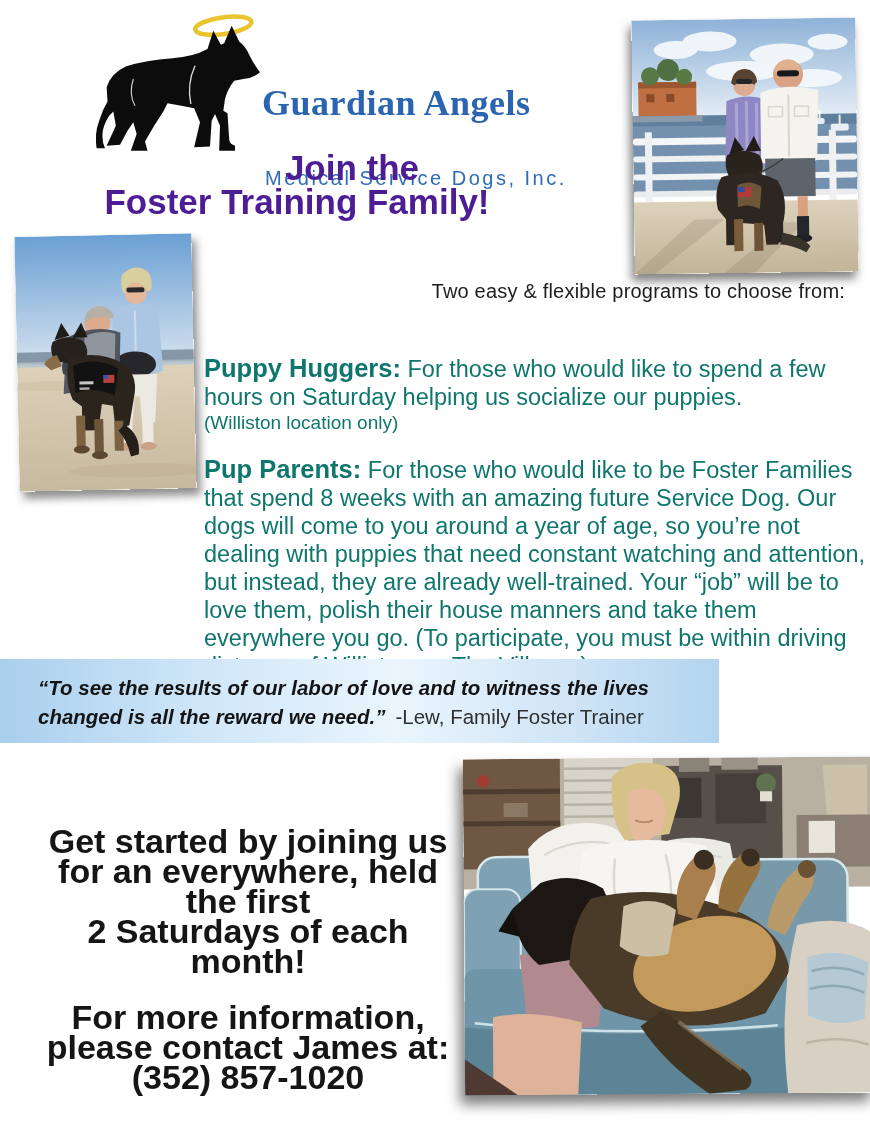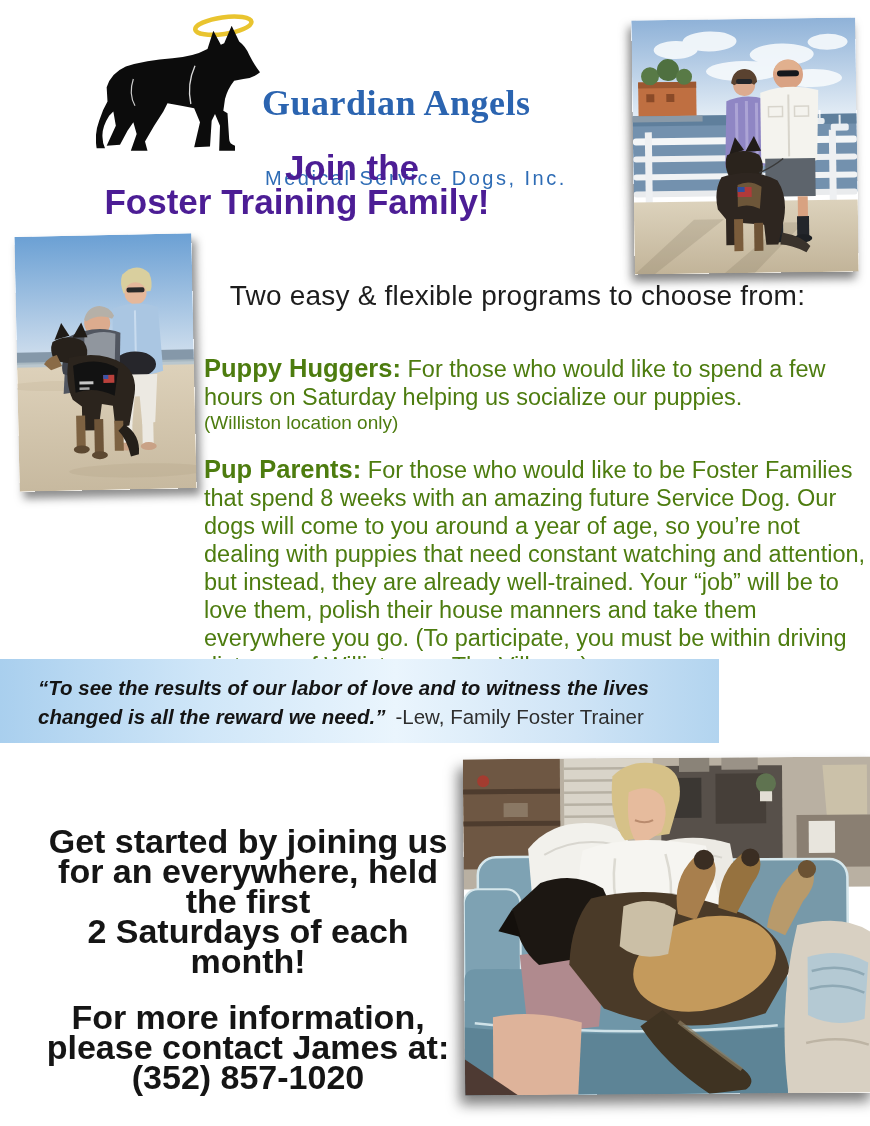--- a/index.html
+++ b/index.html
@@ -26,24 +26,24 @@
   .photo{position:absolute;overflow:hidden;}
   .photo svg{display:block;}
   .photo-boat{left:633px;top:19px;width:224px;height:254px;transform:rotate(-0.8deg);
     box-shadow:-3px 7px 10px rgba(30,30,30,.55);}
   .photo-beach{left:17px;top:235px;width:177px;height:255px;transform:rotate(-1.2deg);
     box-shadow:4px 7px 9px rgba(30,30,30,.5);}
   .photo-couch{left:464px;top:758px;width:410px;height:336px;transform:rotate(-0.4deg);
     box-shadow:-5px 9px 13px rgba(20,20,20,.55);}
   
   .intro{
-    position:absolute;left:190px;top:280px;width:655px;text-align:center;
-    font-size:28px;font-weight:400;color:#1d1d1d;letter-spacing:.2px;
-  }
-  .program{position:absolute;left:204px;width:662px;font-size:23.5px;line-height:28px;color:#4d7c0f;}
+    position:absolute;left:190px;top:280px;width:655px;text-align:right;
+    font-size:20px;font-weight:400;color:#1d1d1d;letter-spacing:.2px;
+  }
+  .program{position:absolute;left:204px;width:662px;font-size:23.5px;line-height:28px;color:#0f766e;}
   .program .lead{font-weight:bold;font-size:25.5px;}
   .program .note{display:block;font-size:19px;line-height:22px;margin-top:1px;}
   .program-1{top:330px;}
   .program-2{top:431px;}
   
   .quote-band{
     position:absolute;left:0;top:659px;width:719px;height:84px;
     background:linear-gradient(90deg,#a9cfee 0%,#cfe6f8 28%,#eaf5fd 55%,#cfe4f6 80%,#b2d4ef 100%);
   }
   .quote-band .inner{padding:14px 16px 0 38px;font-size:20.5px;line-height:29px;}

